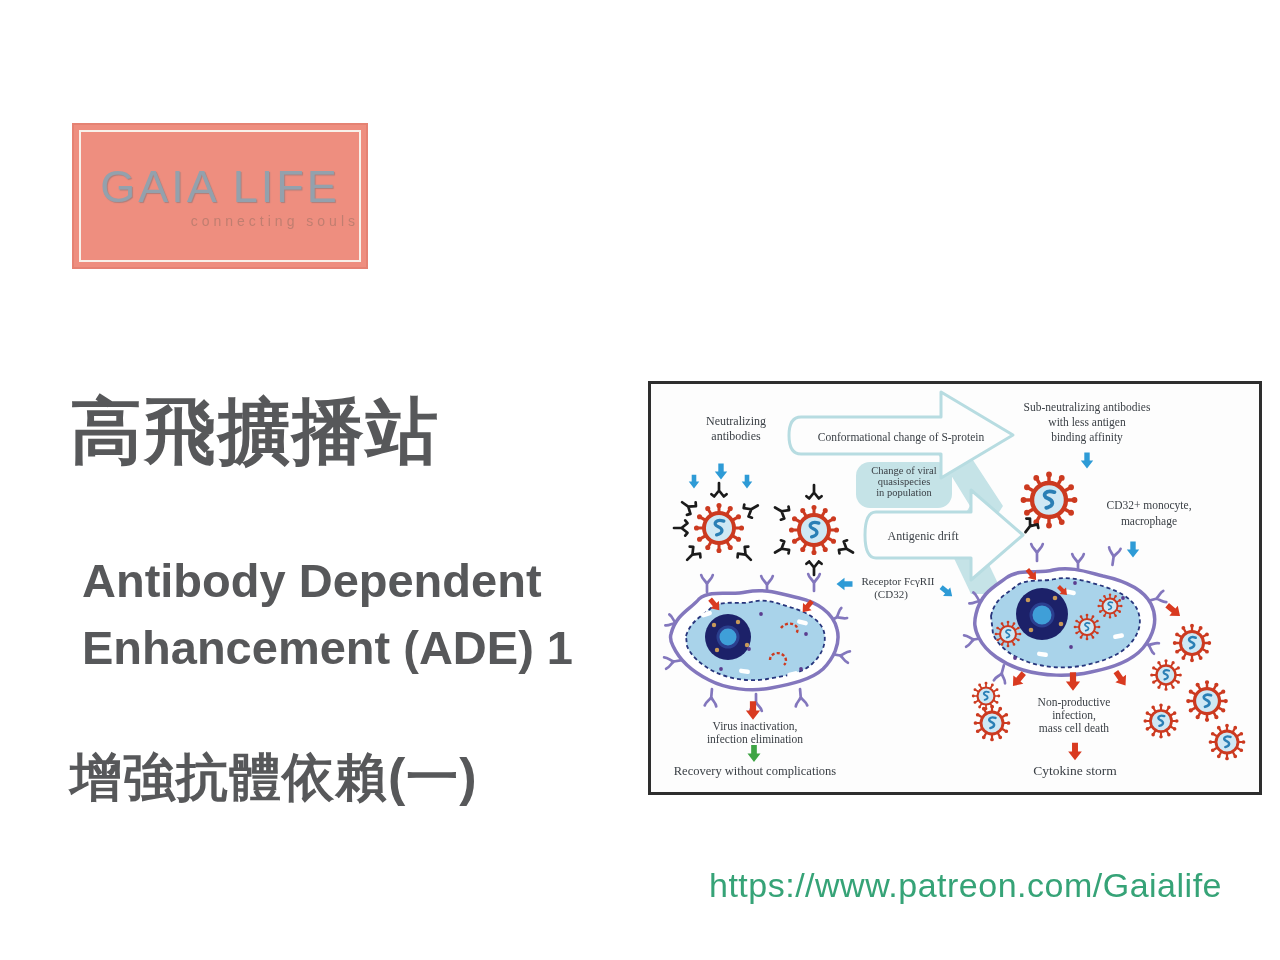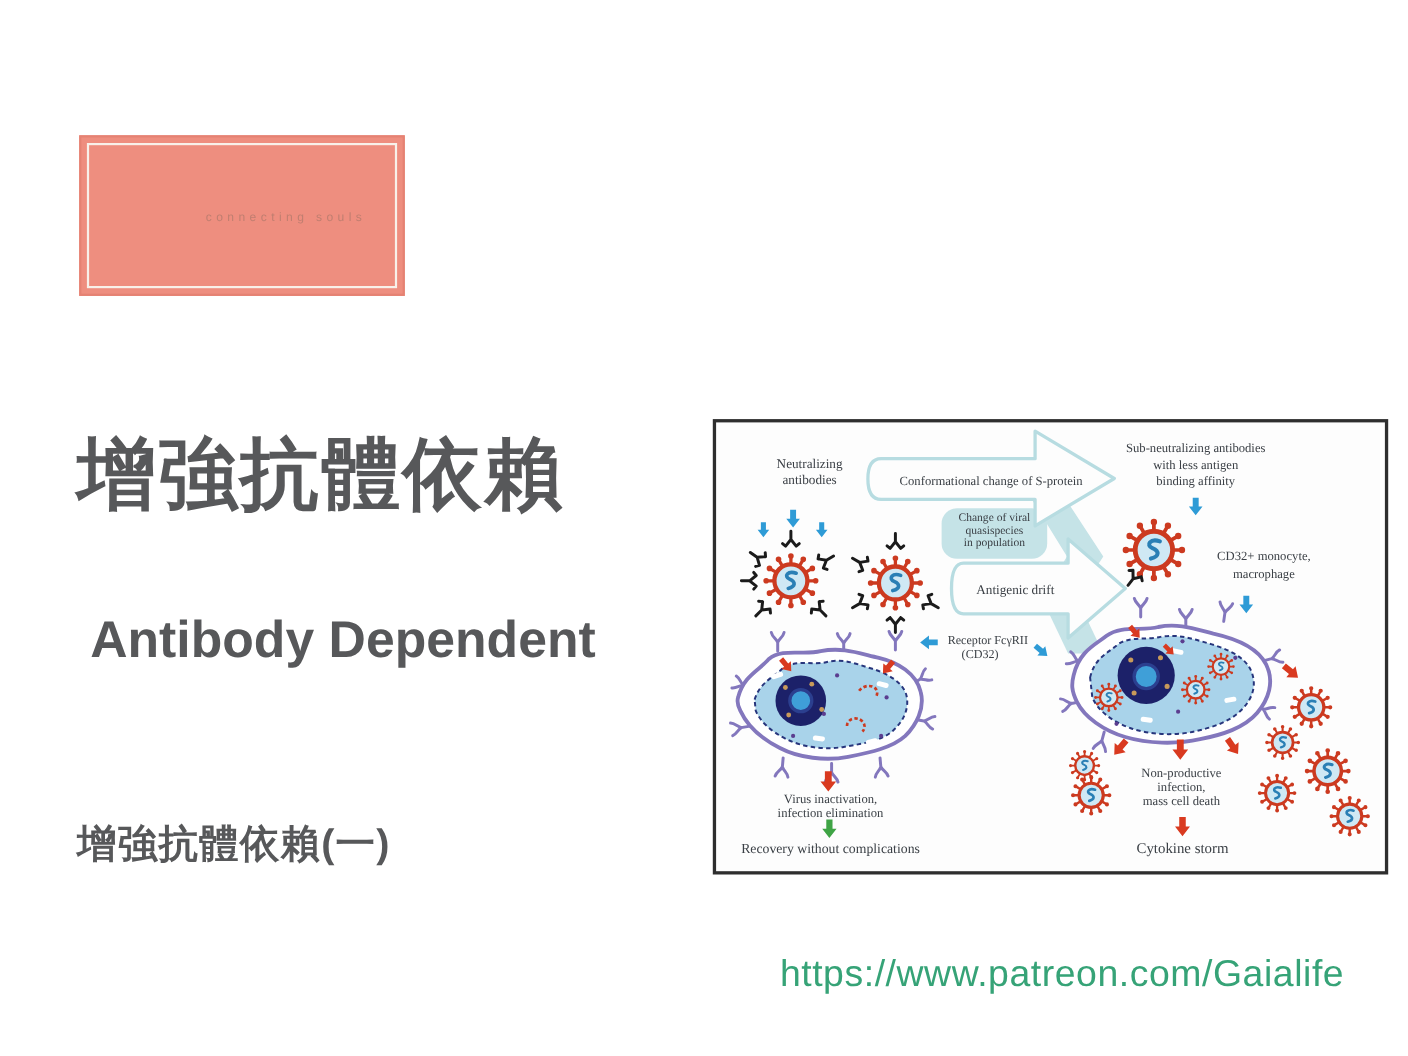--- a/index.html
+++ b/index.html
@@ -17,35 +17,35 @@
     position:absolute;left:5px;top:5px;right:5px;bottom:5px;
     border:2px solid #f8f1ea;
     display:flex;flex-direction:column;align-items:center;justify-content:center;
   }
   .logo-title{
     font-size:45px;letter-spacing:3px;color:#93a1ad;font-weight:400;
     text-shadow:1px 1px 1px rgba(96,108,118,.45);filter:blur(.4px);
     line-height:1;
   }
   .logo-tag{
-    font-size:11px;letter-spacing:4px;color:#c07e70;filter:blur(.5px);
-    align-self:flex-end;margin-right:26px;margin-top:4px;
+    font-size:14px;letter-spacing:4px;color:#c07e70;filter:blur(.5px);
+    align-self:flex-end;margin-top:4px;
   }
   
   .title-zh{
     position:absolute;left:70px;top:390px;
     font-size:72px;font-weight:700;color:#57585a;letter-spacing:2px;line-height:1.15;
   }
   .title-en{
     position:absolute;left:82px;top:548px;
     font-size:47px;font-weight:700;color:#57585a;line-height:1.42;
   }
   .subtitle-zh{
     position:absolute;left:70px;top:743px;
-    font-size:36px;font-weight:700;color:#57585a;letter-spacing:1px;
+    font-size:52px;font-weight:700;color:#57585a;letter-spacing:1px;
   }
   .patreon-link{
     position:absolute;right:58px;top:850px;
     font-size:34px;color:#36a377;text-decoration:none;letter-spacing:.5px;margin-top:16px;
   }
   
   .diagram{
     position:absolute;left:648px;top:381px;width:614px;height:414px;
     background:#fdfdfd;border:3px solid #2e2e2e;box-sizing:border-box;
   }
@@ -53,27 +53,29 @@
   .diagram text{
     font-family:"Liberation Serif","DejaVu Serif",serif;
     fill:#3b4046;
   }
 </style>
 </head>
 <body>
 
 <div class="logo">
   <div class="logo-inner">
+    <div class="logo-title">GAIA LIFE</div>
     <div class="logo-tag">connecting souls</div>
   </div>
 </div>
 
-<div class="title-zh">增強抗體依賴</div>
+<div class="title-zh">高飛擴播站</div>
 <div class="title-en">
   <div>Antibody Dependent</div>
+  <div>Enhancement (ADE) 1</div>
 </div>
 <div class="subtitle-zh">增強抗體依賴(一)</div>
 
 <a class="patreon-link" href="#">https://www.patreon.com/Gaialife</a>
 
 <div class="diagram">
 <svg width="608" height="408" viewBox="0 0 608 408">
   <defs>
     <g id="virusSym">
       <path d="M10.5 0L13.5 0M9.09 5.25L11.69 6.75M5.25 9.09L6.75 11.69M0 10.5L0 13.5M-5.25 9.09L-6.75 11.69M-9.09 5.25L-11.69 6.75M-10.5 0L-13.5 0M-9.09 -5.25L-11.69 -6.75M-5.25 -9.09L-6.75 -11.69M0 -10.5L0 -13.5M5.25 -9.09L6.75 -11.69M9.09 -5.25L11.69 -6.75" stroke="#cc3a20" stroke-width="2" stroke-linecap="round" fill="none"></path>

